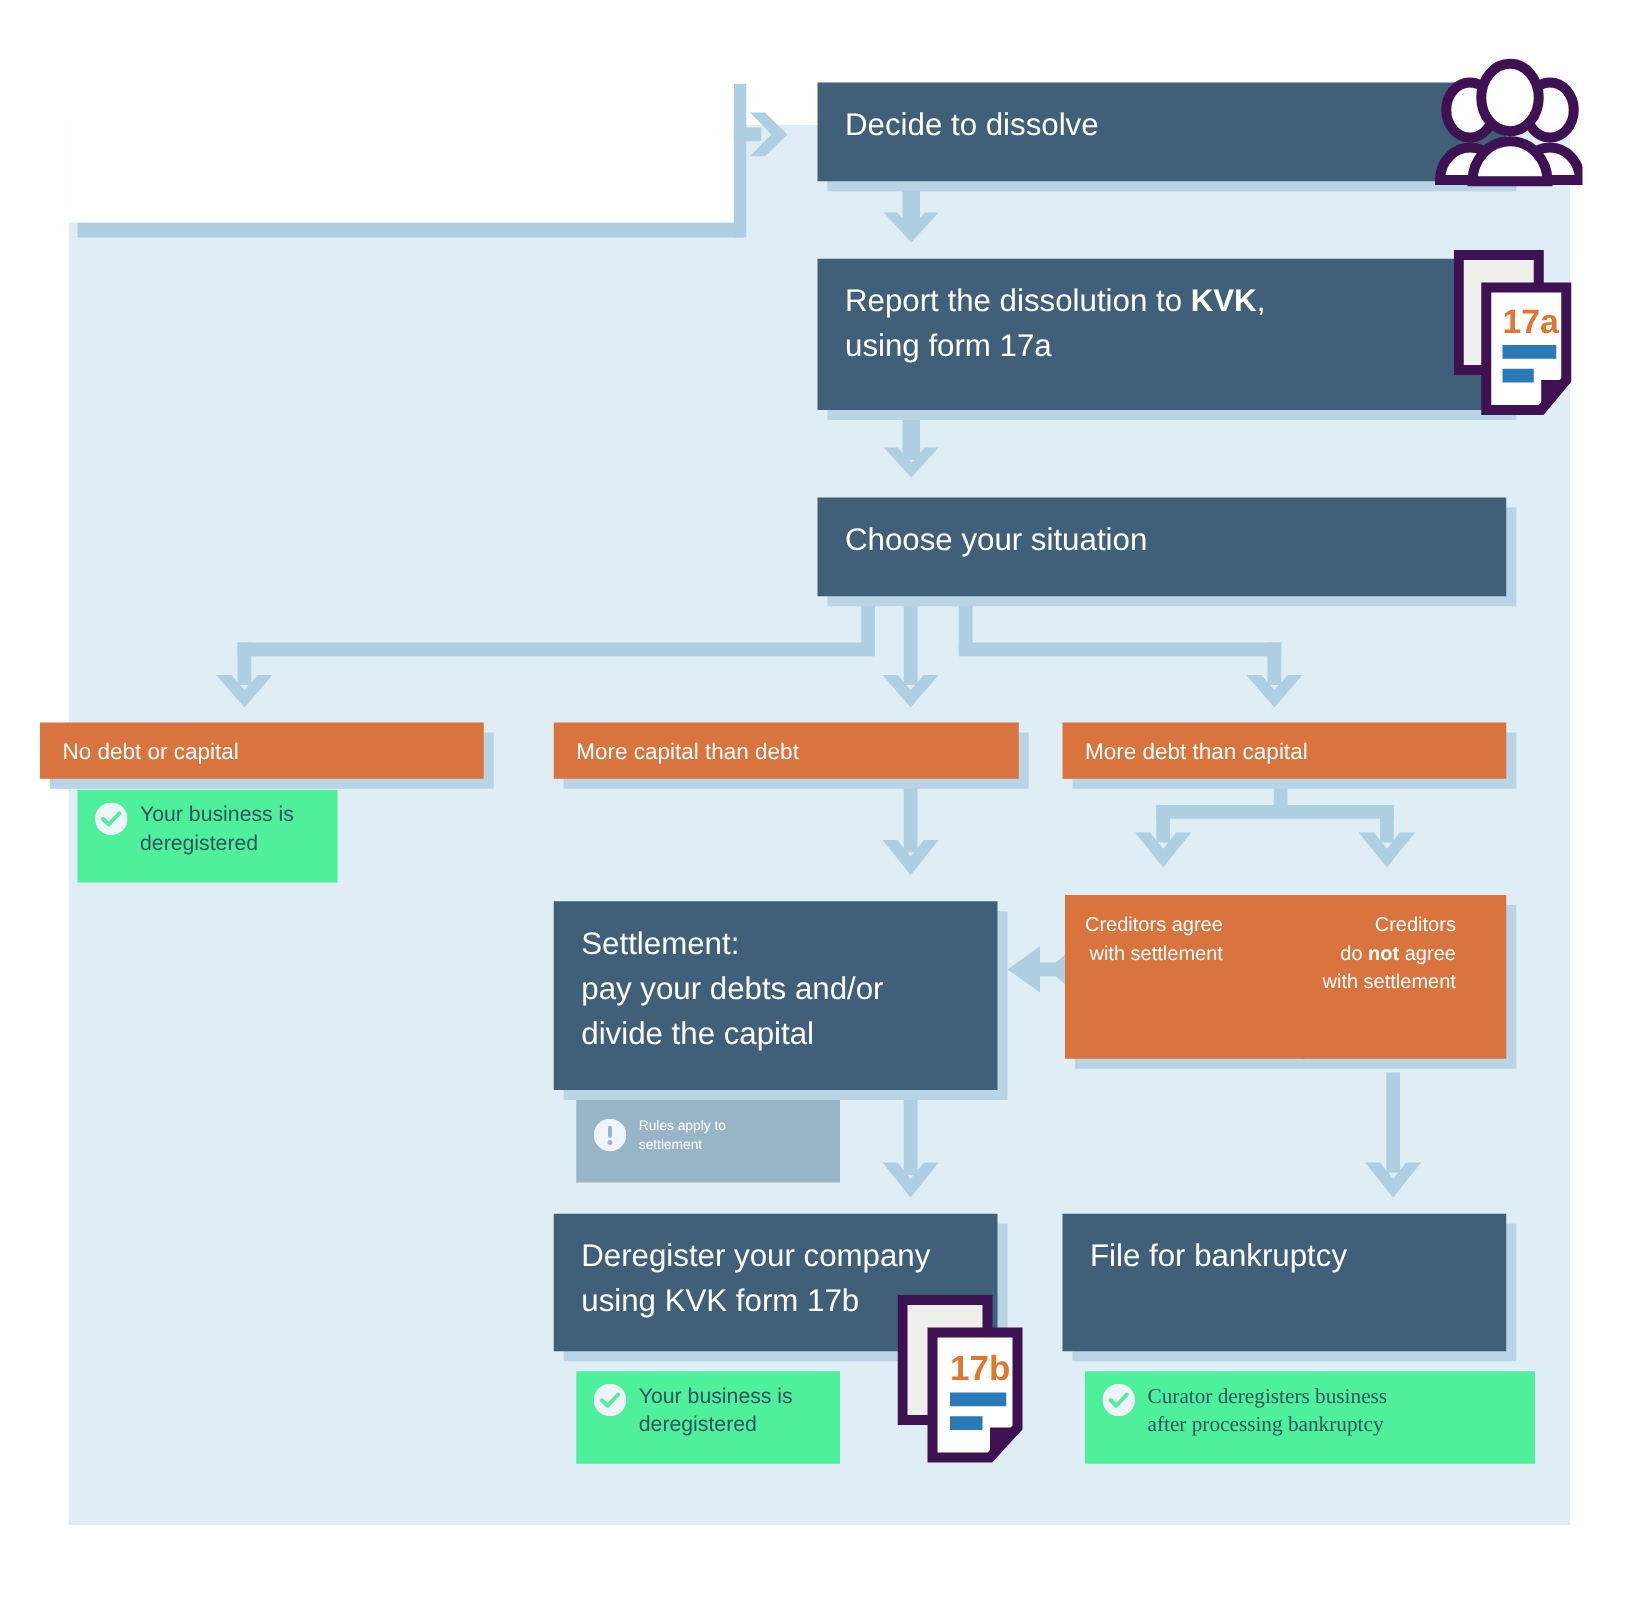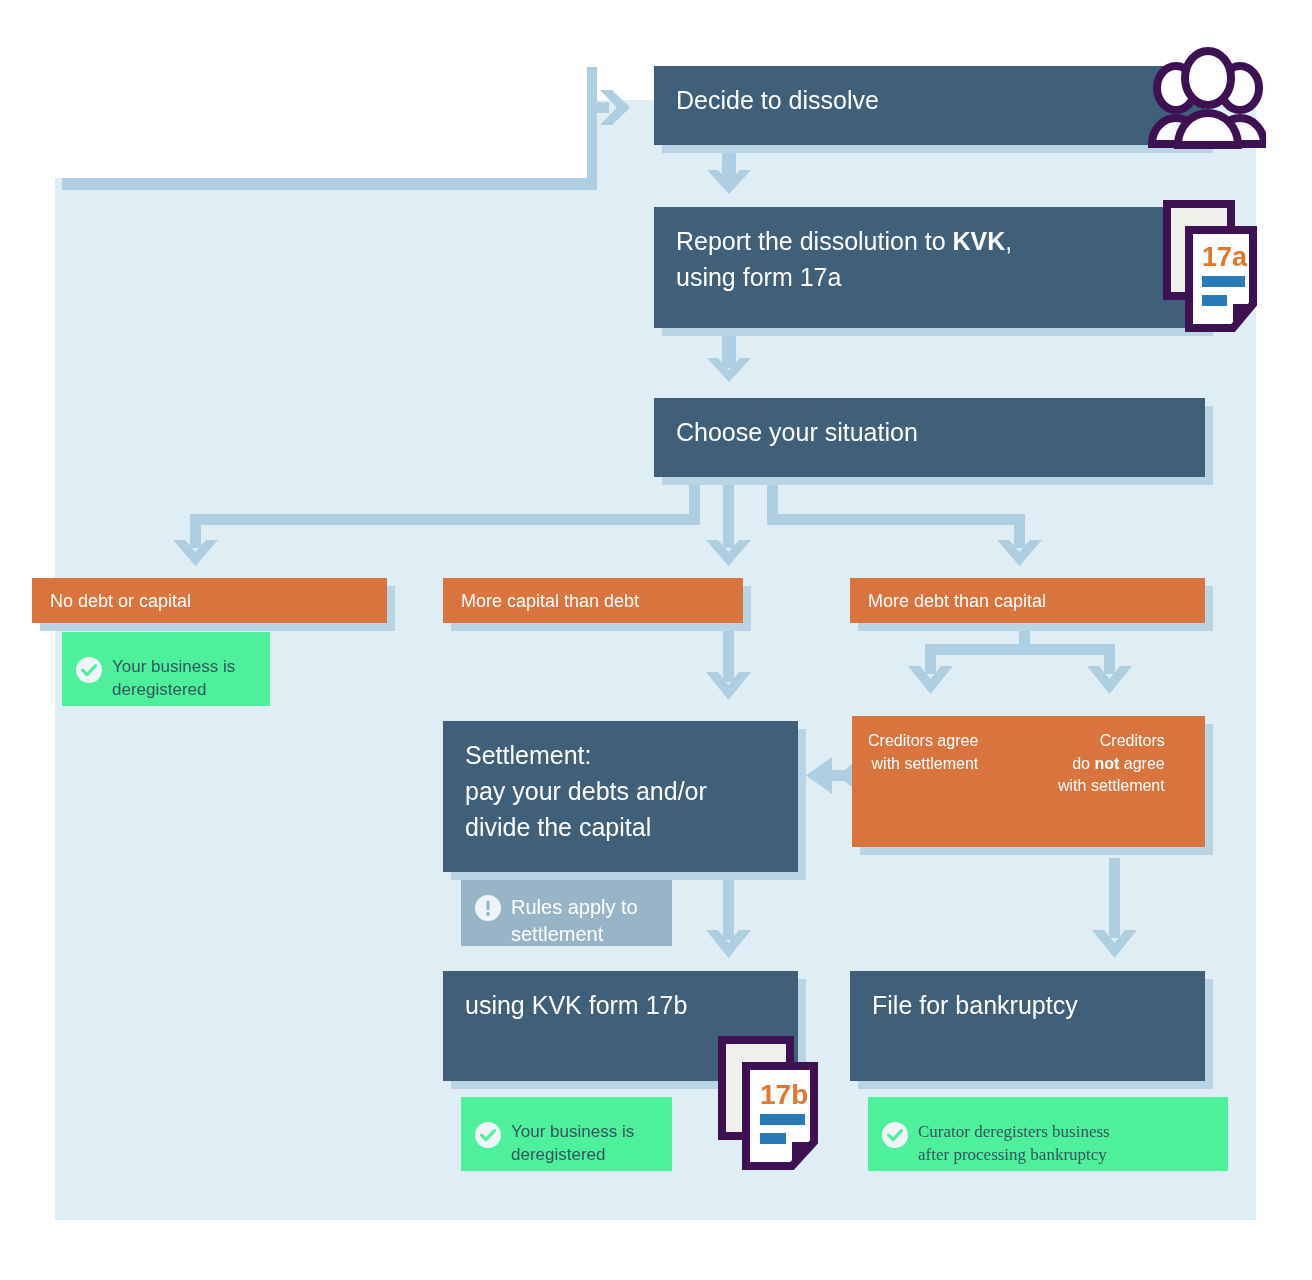--- a/index.html
+++ b/index.html
@@ -33,27 +33,27 @@
 
   .blue .body{background:#40607a;}
   .orange .body{background:#d9743f;text-align:right;}
 
   .t-big{font-size:25px;line-height:1.44;padding:16px 22px 0 22px;font-weight:400;}
   .t-mid{font-size:18px;line-height:1.35;padding:11px 18px 0 18px;font-weight:400;}
   .t-small{font-size:16px;line-height:1.42;padding:14px 16px 0 16px;font-weight:400;}
 
   
   .result{position:absolute;background:#4ff09b;z-index:9;display:flex;
-          align-items:flex-start;padding:24px 14px 0 14px;box-sizing:border-box;}
+          align-items:flex-start;padding:9px 14px 0 14px;box-sizing:border-box;}
   .result .rtext{color:#33555f;font-size:17px;line-height:1.35;margin-left:10px;}
 
   
   .note{position:absolute;background:#97b5c6;z-index:9;display:flex;
         align-items:flex-start;padding:14px 14px 0 14px;box-sizing:border-box;}
-  .note .ntext{color:#ffffff;font-size:20px;line-height:1.35;margin-left:10px;}
+  .note .ntext{color:#ffffff;font-size:11px;line-height:1.35;margin-left:10px;}
 
   .ico-circle{flex:0 0 auto;width:26px;height:26px;margin-top:1px;}
 
   
   .doc-icon{position:absolute;z-index:12;}
 
   
   .people-icon{position:absolute;z-index:12;}
 
   
@@ -192,21 +192,21 @@
         <circle cx="13" cy="13" r="13" fill="#eef4f7"></circle>
         <path d="M6.5 13.2 L11 17.6 L19.5 8.6" fill="none" stroke="#4ff09b" stroke-width="3.2" stroke-linecap="round" stroke-linejoin="round"></path>
       </svg>
     </span>
     <span class="rtext">
       <span>Your business is</span><br>
       <span>deregistered</span>
     </span>
   </div>
 
-  <div class="node orange" style="left:443px;top:578px;width:300px;height:45px;">
+  <div class="node orange" style="left:443px;top:578px;width:372px;height:45px;">
     <div class="shadow"></div>
     <div class="body">
       <div class="label t-mid">More capital than debt</div>
     </div>
   </div>
 
   <div class="node orange" style="left:850px;top:578px;width:355px;height:45px;">
     <div class="shadow"></div>
     <div class="body">
       <div class="label t-mid">More debt than capital</div>
@@ -256,20 +256,21 @@
     <span class="ntext">
       <span>Rules apply to</span><br>
       <span>settlement</span>
     </span>
   </div>
 
   <div class="node blue" style="left:443px;top:971px;width:355px;height:110px;">
     <div class="shadow"></div>
     <div class="body">
       <div class="label t-big">
+        <div>Deregister your company</div>
         <div>using KVK form 17b</div>
       </div>
     </div>
   </div>
 
   <div class="result" style="left:461px;top:1097px;width:211px;height:74px;">
     <span class="ico-circle">
       <svg viewBox="0 0 26 26" width="26" height="26">
         <circle cx="13" cy="13" r="13" fill="#eef4f7"></circle>
         <path d="M6.5 13.2 L11 17.6 L19.5 8.6" fill="none" stroke="#4ff09b" stroke-width="3.2" stroke-linecap="round" stroke-linejoin="round"></path>

